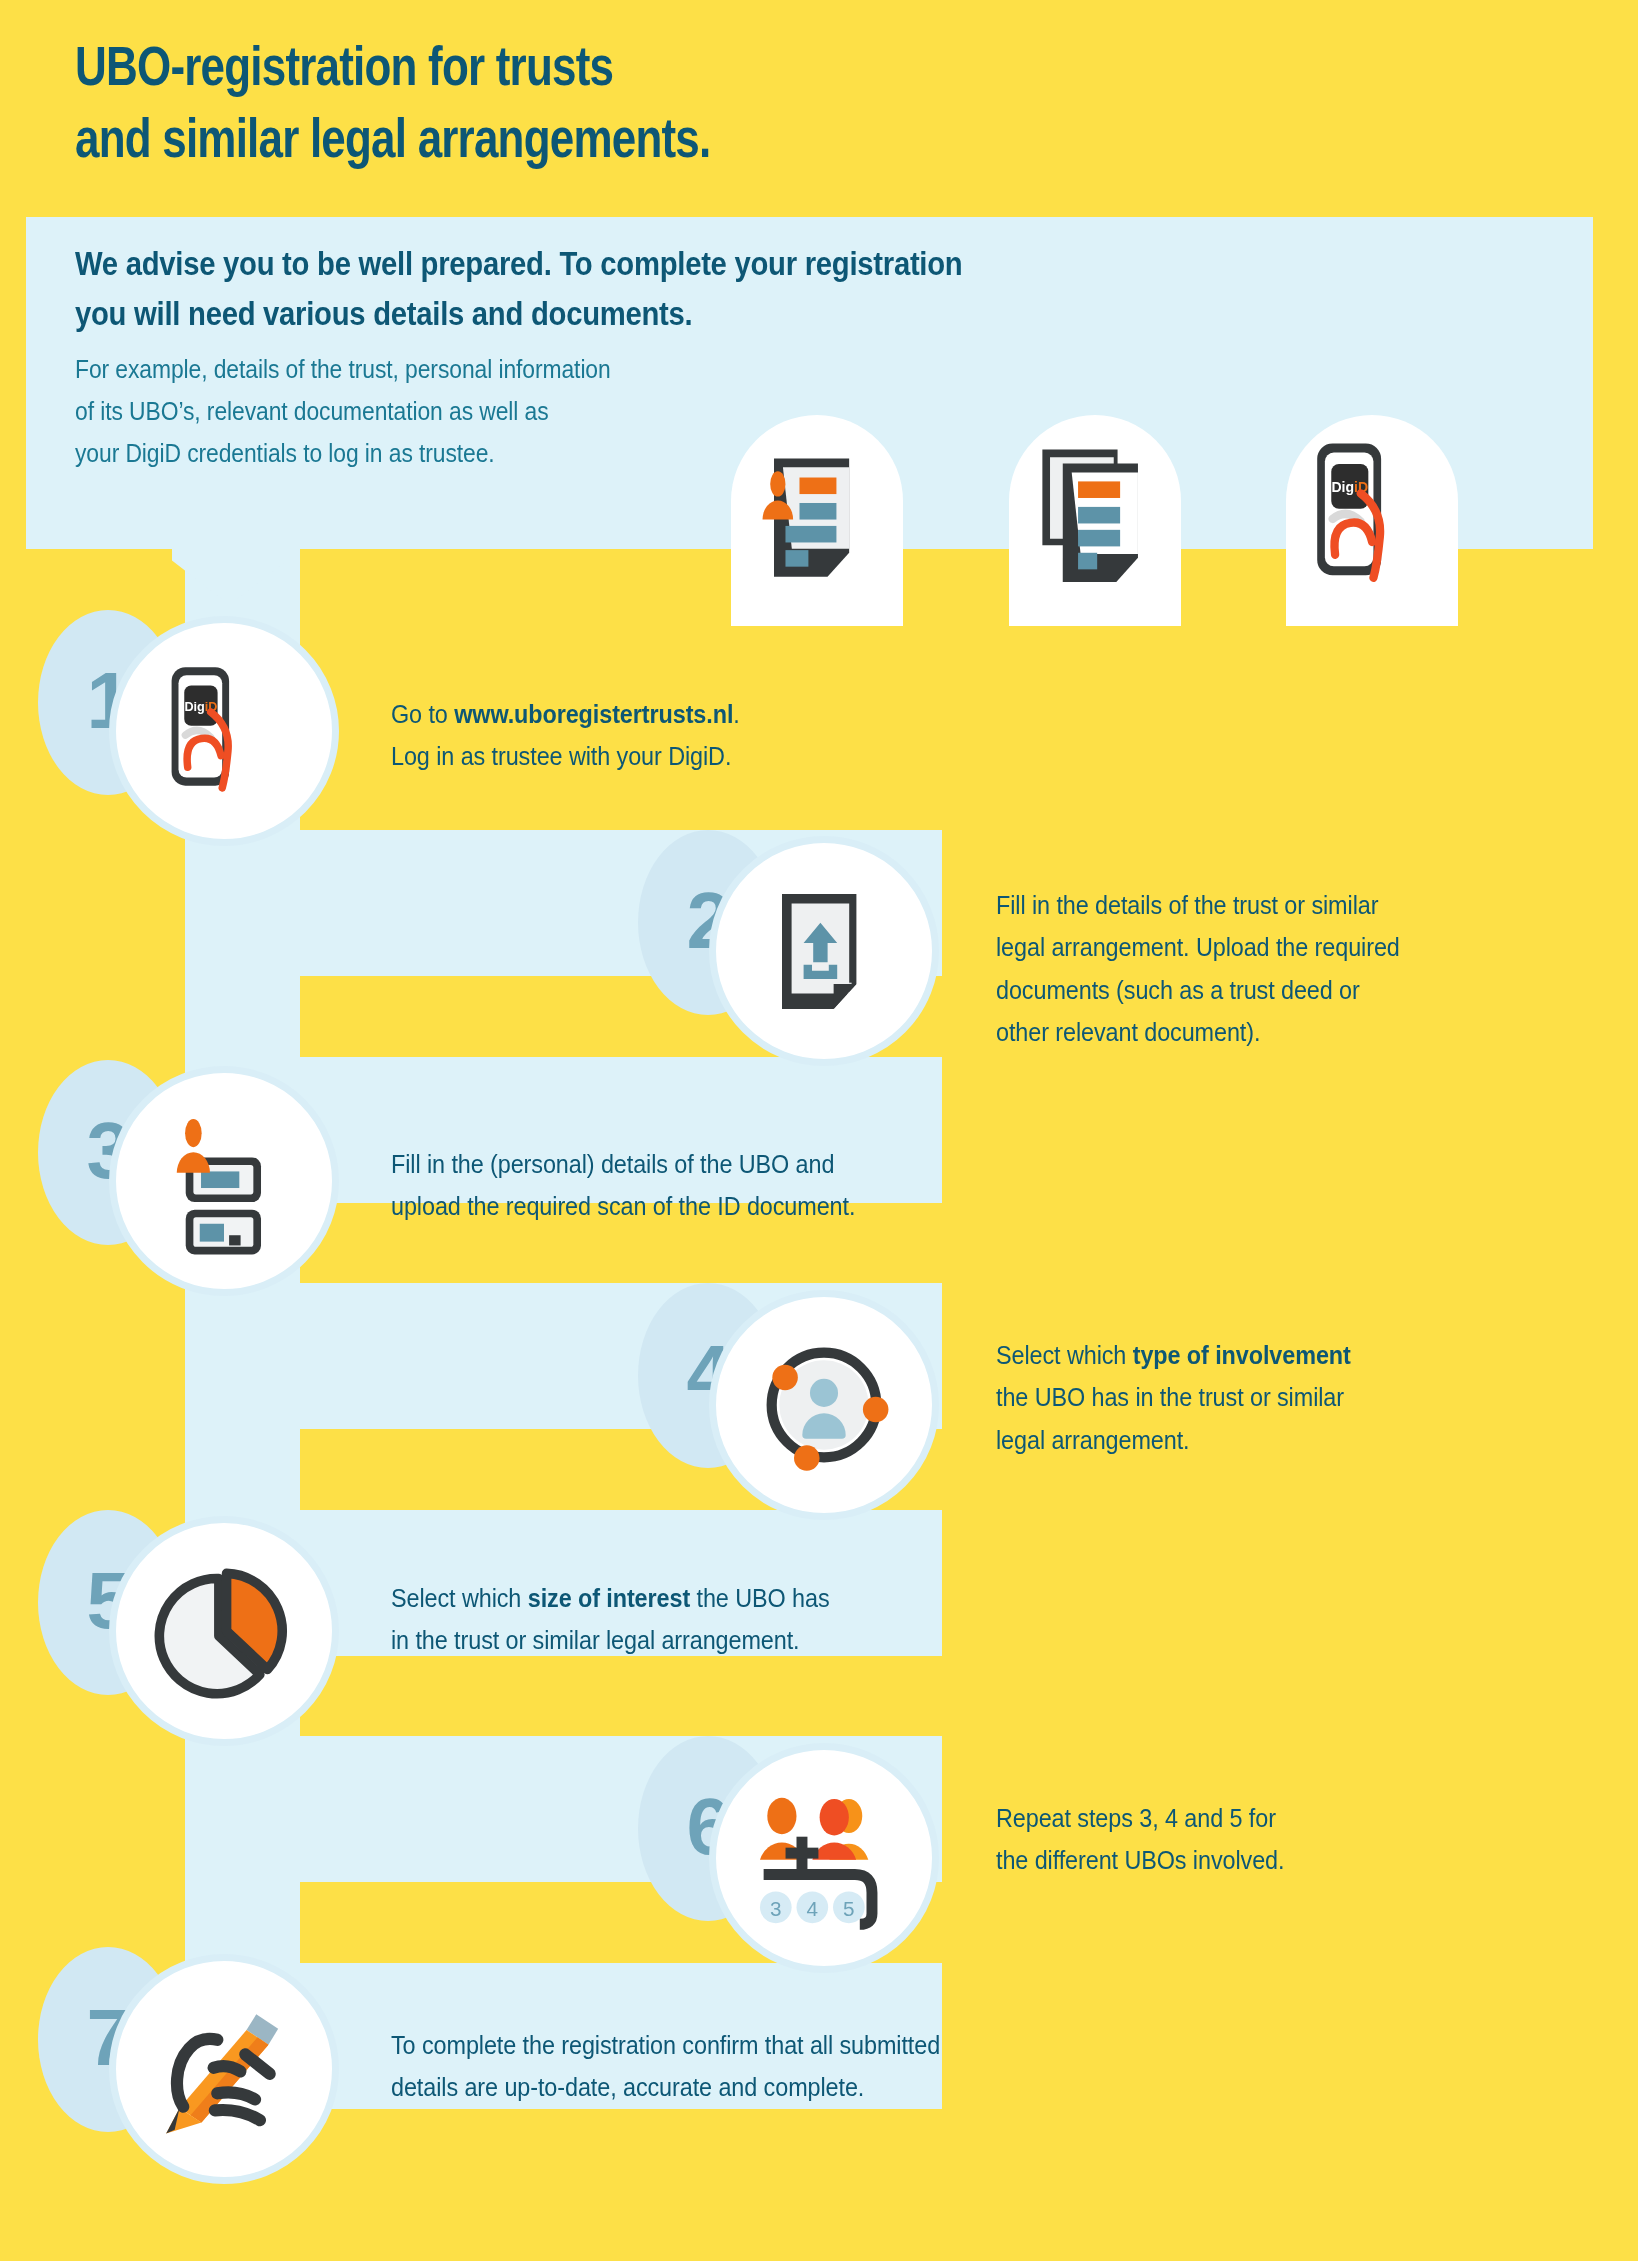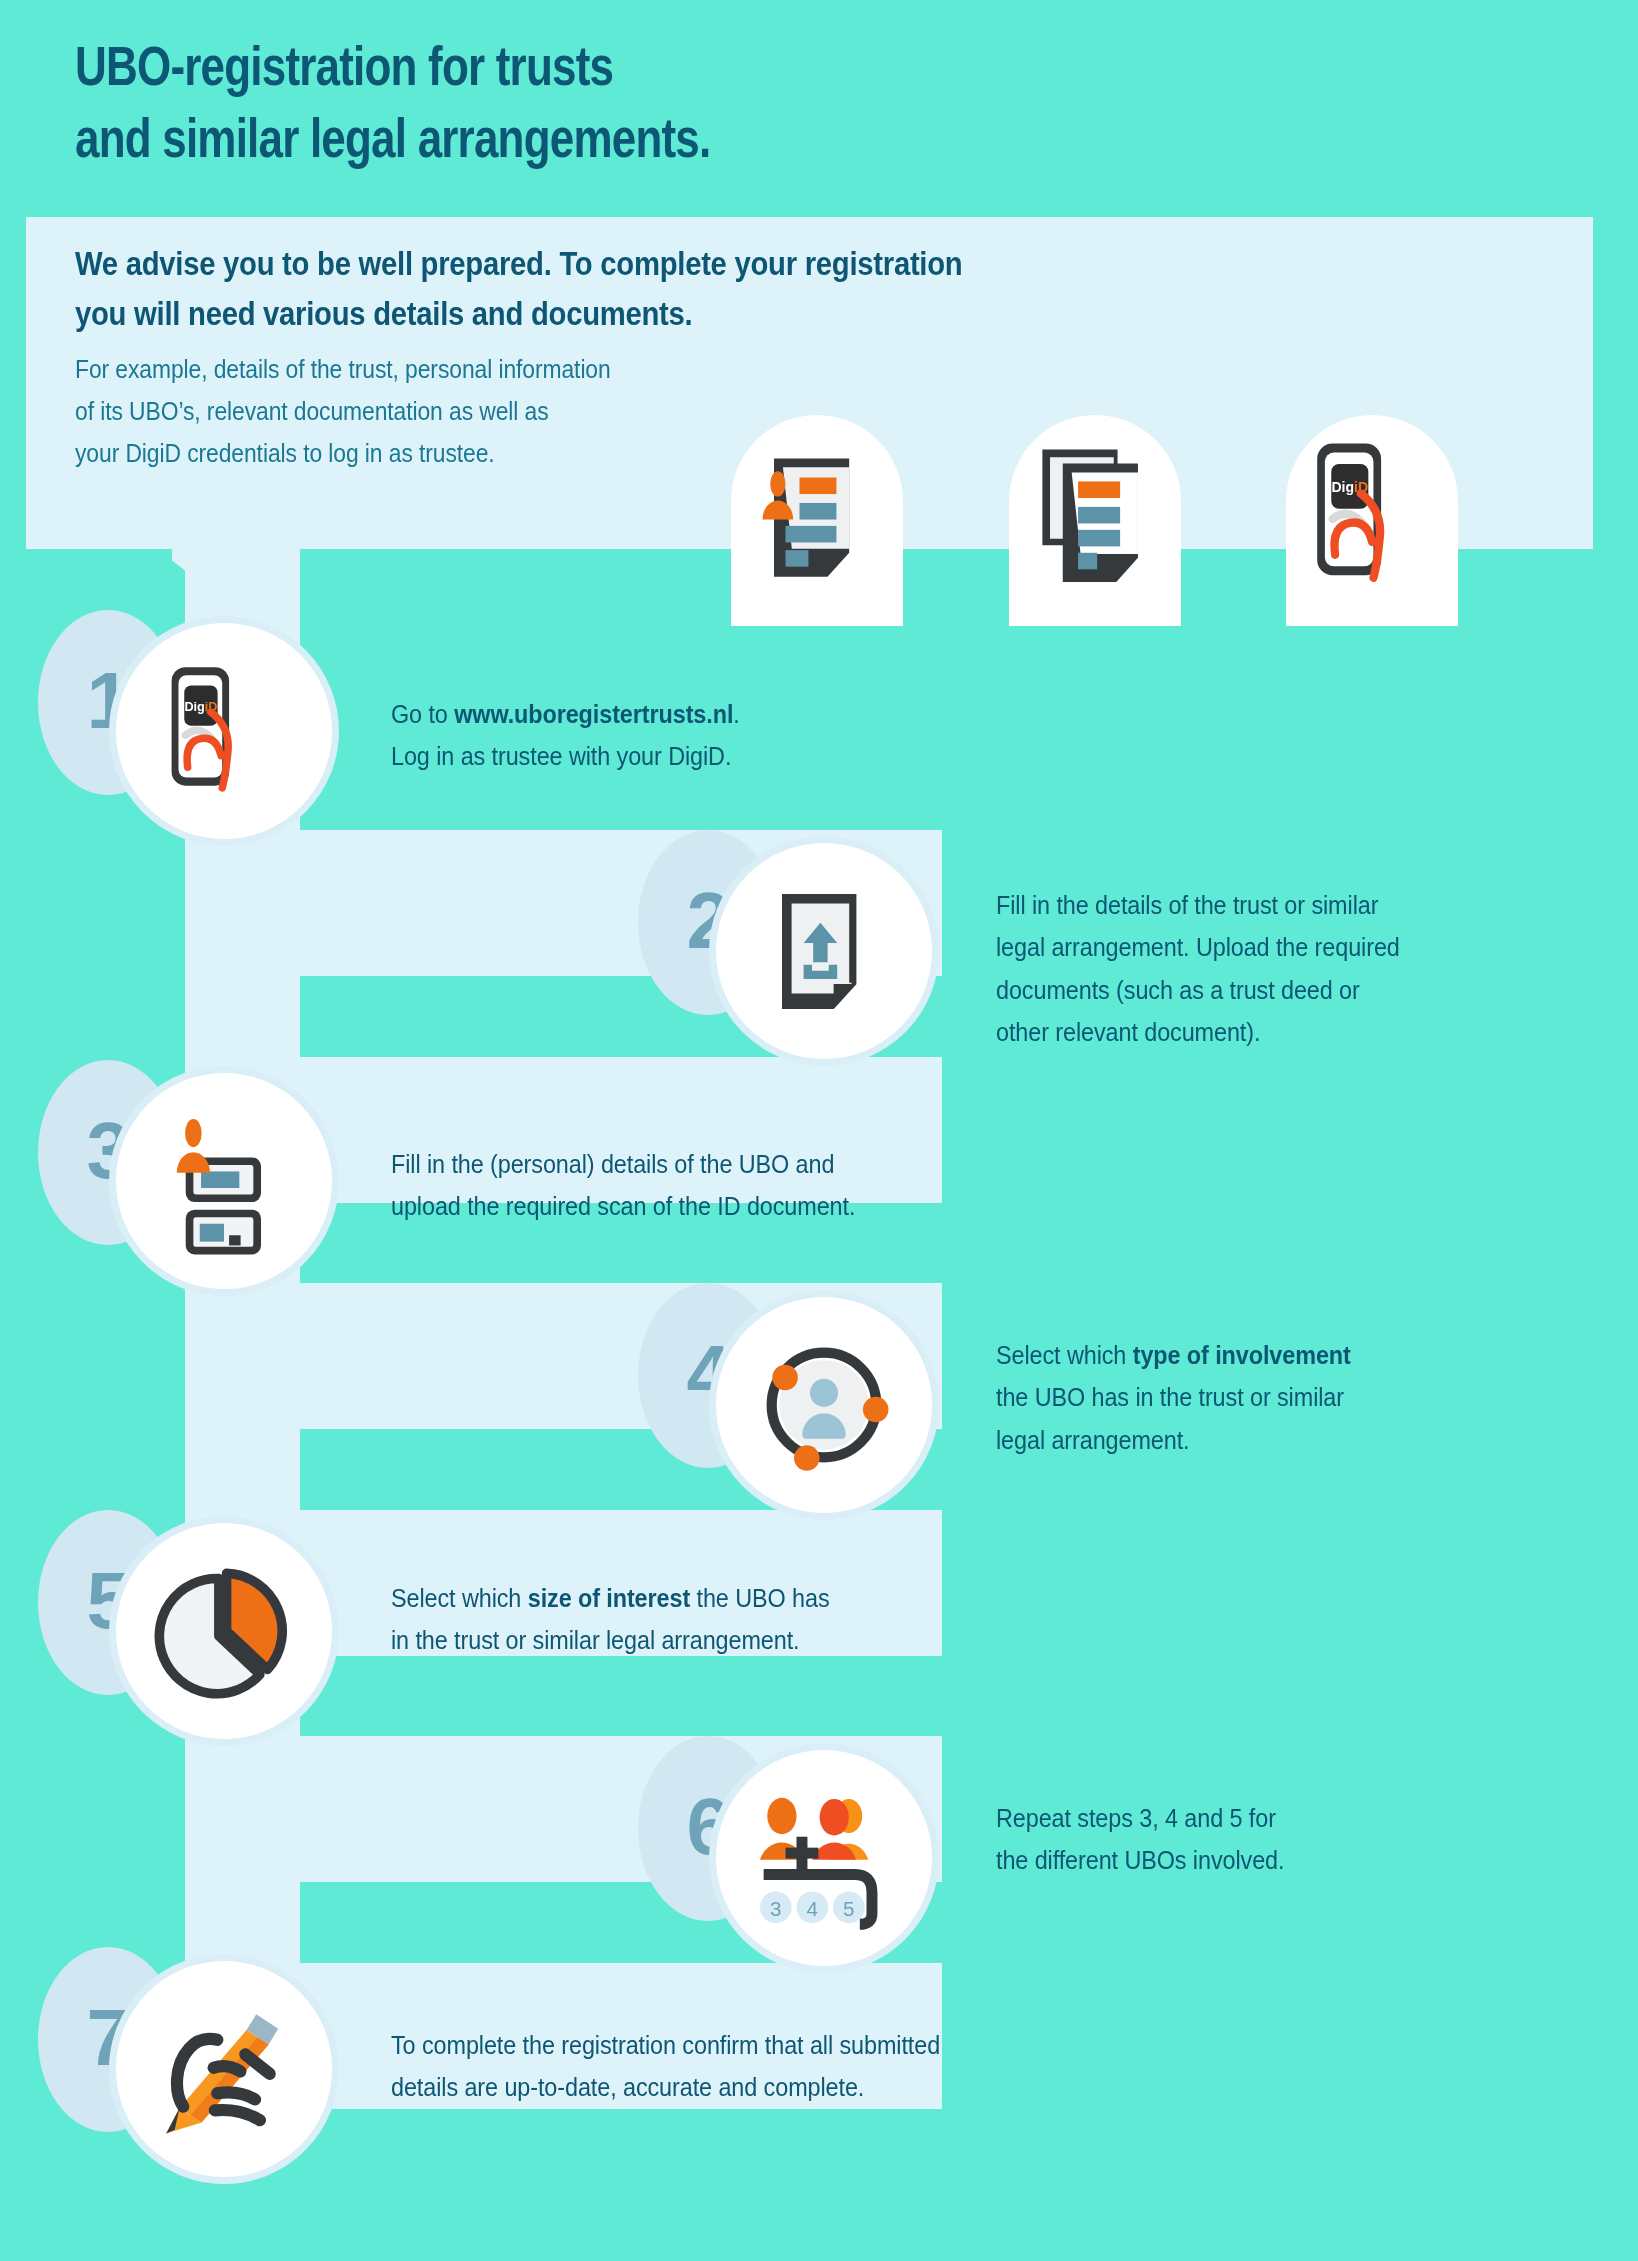--- a/index.html
+++ b/index.html
@@ -5,21 +5,21 @@
   * { box-sizing: border-box; margin: 0; padding: 0; }
   html, body {
     width: 1639px; height: 2261px;
     background: #ffffff;
     font-family: "Liberation Sans", sans-serif;
     overflow: hidden;
   }
   #root {
     position: relative;
     width: 1639px; height: 2261px;
-    background: #5eead4;
+    background: #fde047;
   }
 
   
   .title {
     position: absolute;
     left: 75px; top: 31px;
     width: 1149px;
     color: #0d5775;
     font-size: 55px;
     font-weight: bold;

